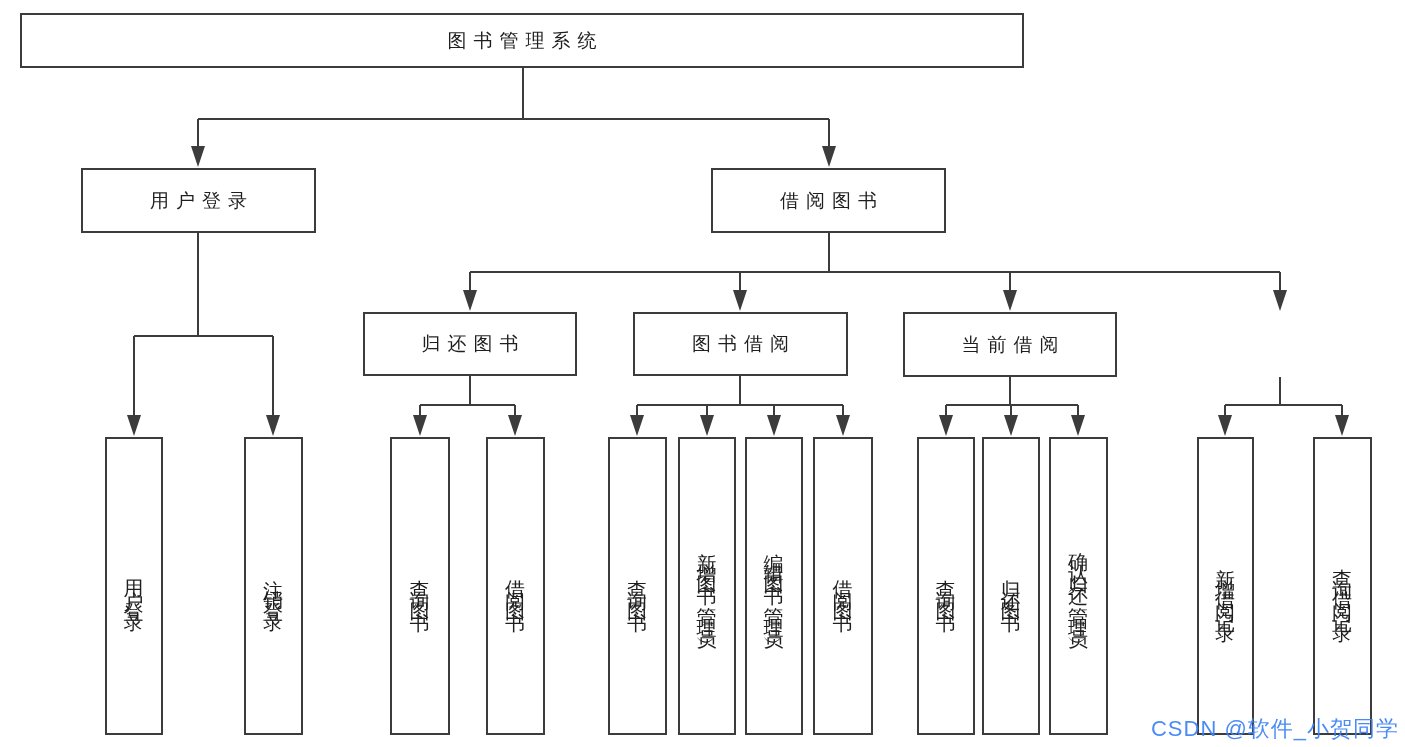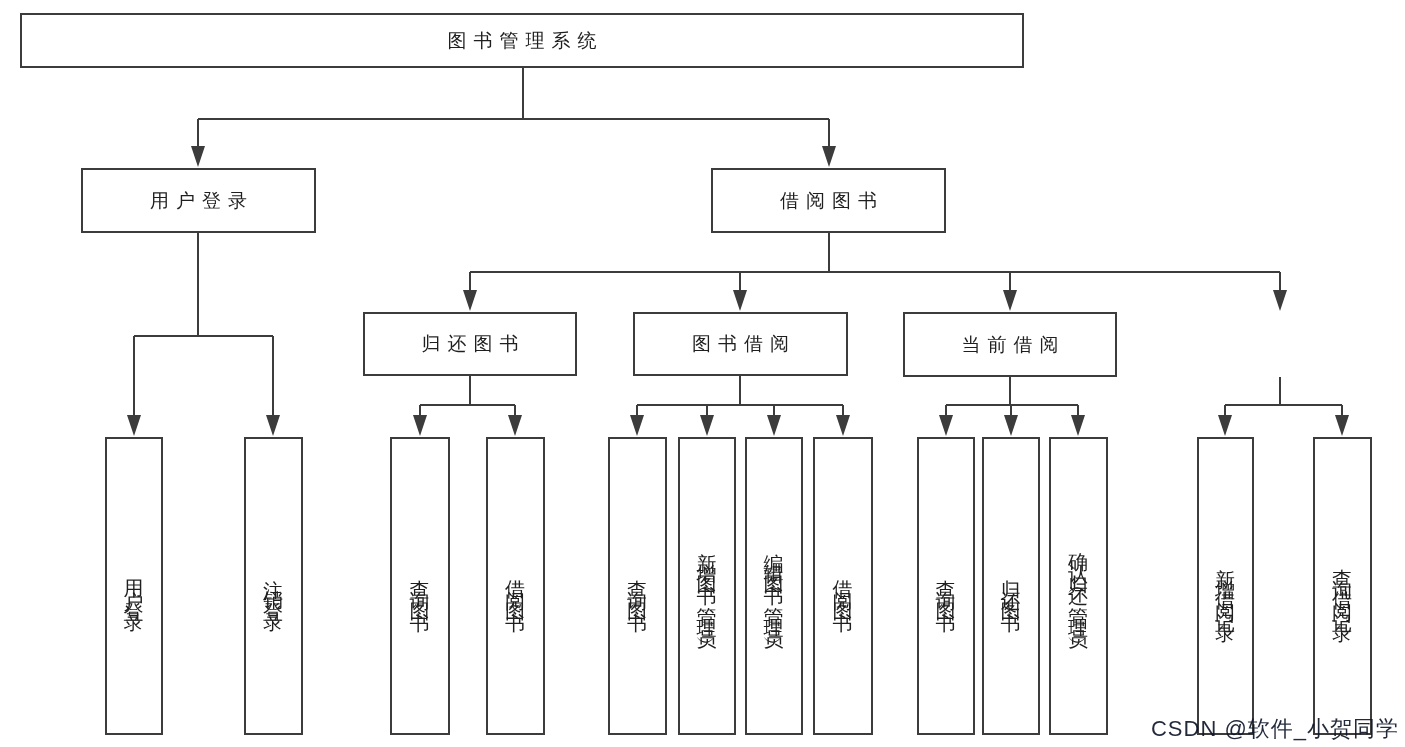--- a/index.html
+++ b/index.html
@@ -45,21 +45,21 @@
     letter-spacing: 11px;
     line-height: 1;
     white-space: nowrap;
   }
   .watermark {
     position: absolute;
     right: 6px;
     top: 714px;
     font-size: 22px;
     letter-spacing: 1px;
-    color: #0f172a;
+    color: #3b82f6;
     opacity: 0.92;
     z-index: 5;
     white-space: nowrap;
   }
 </style>
 </head>
 <body>
 
 <div class="stage">
 

